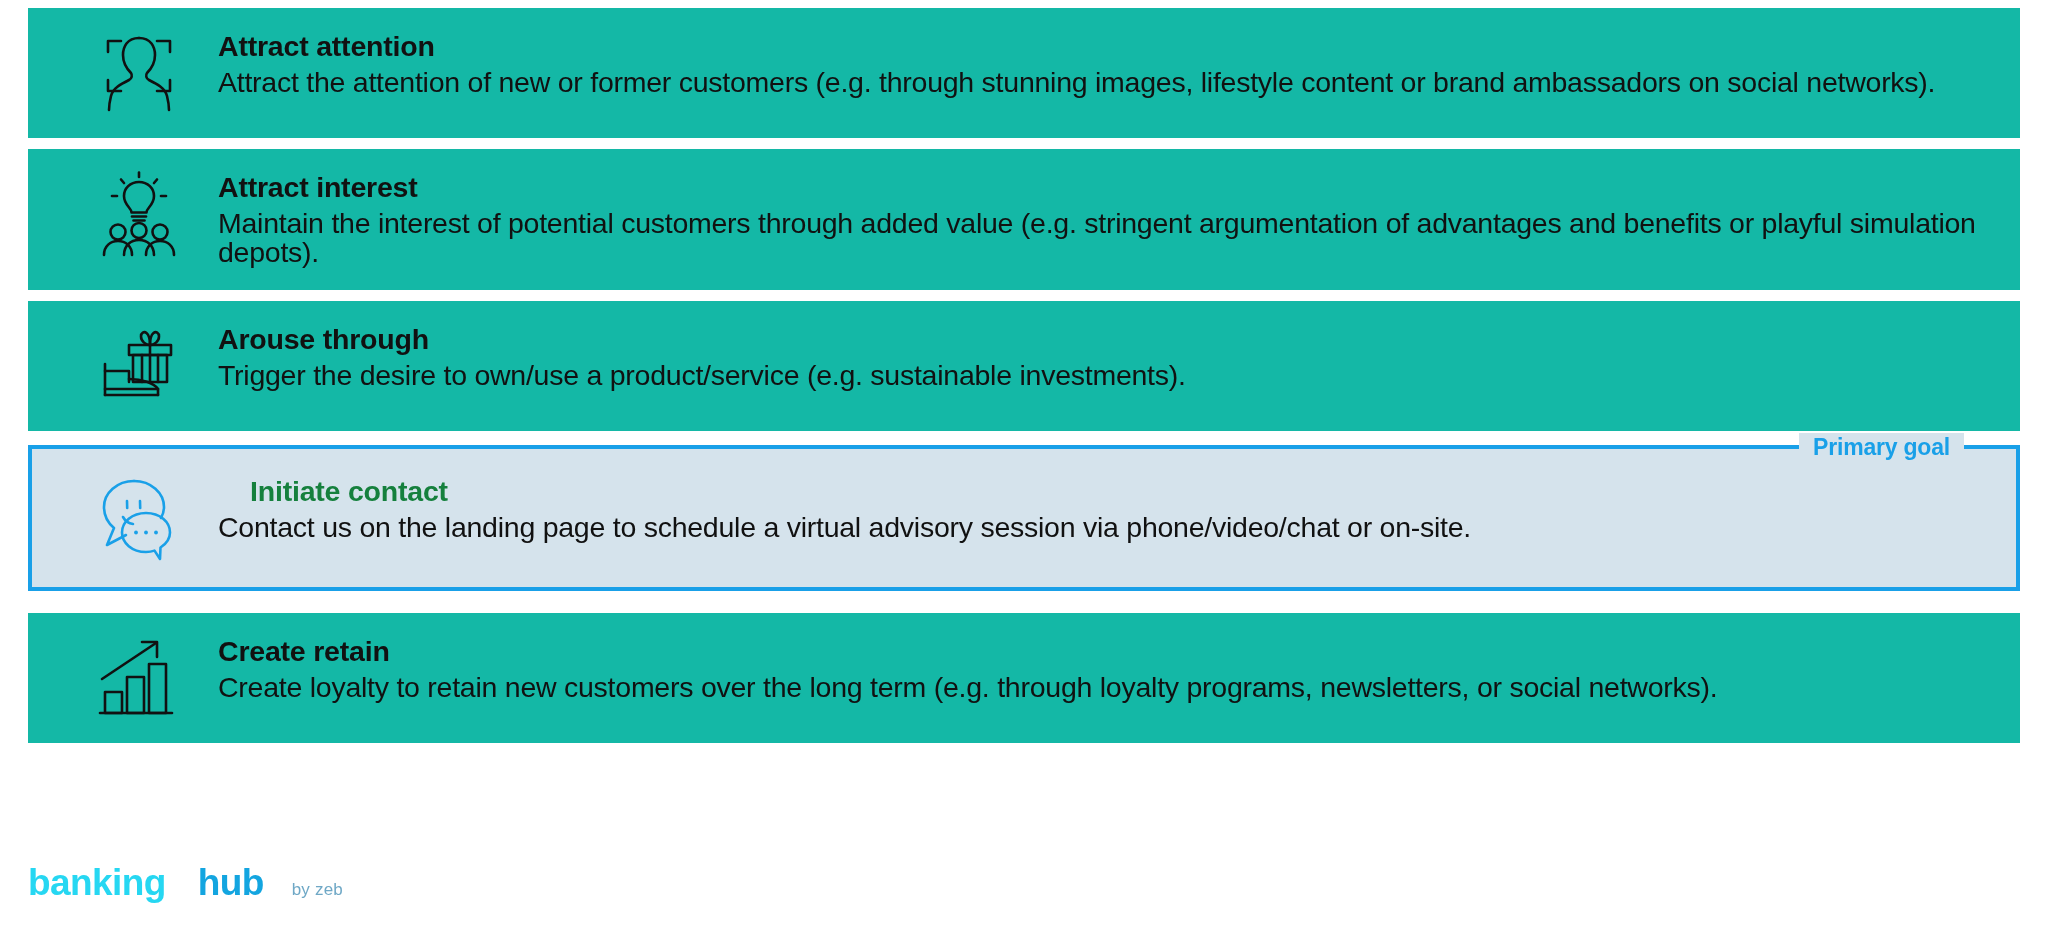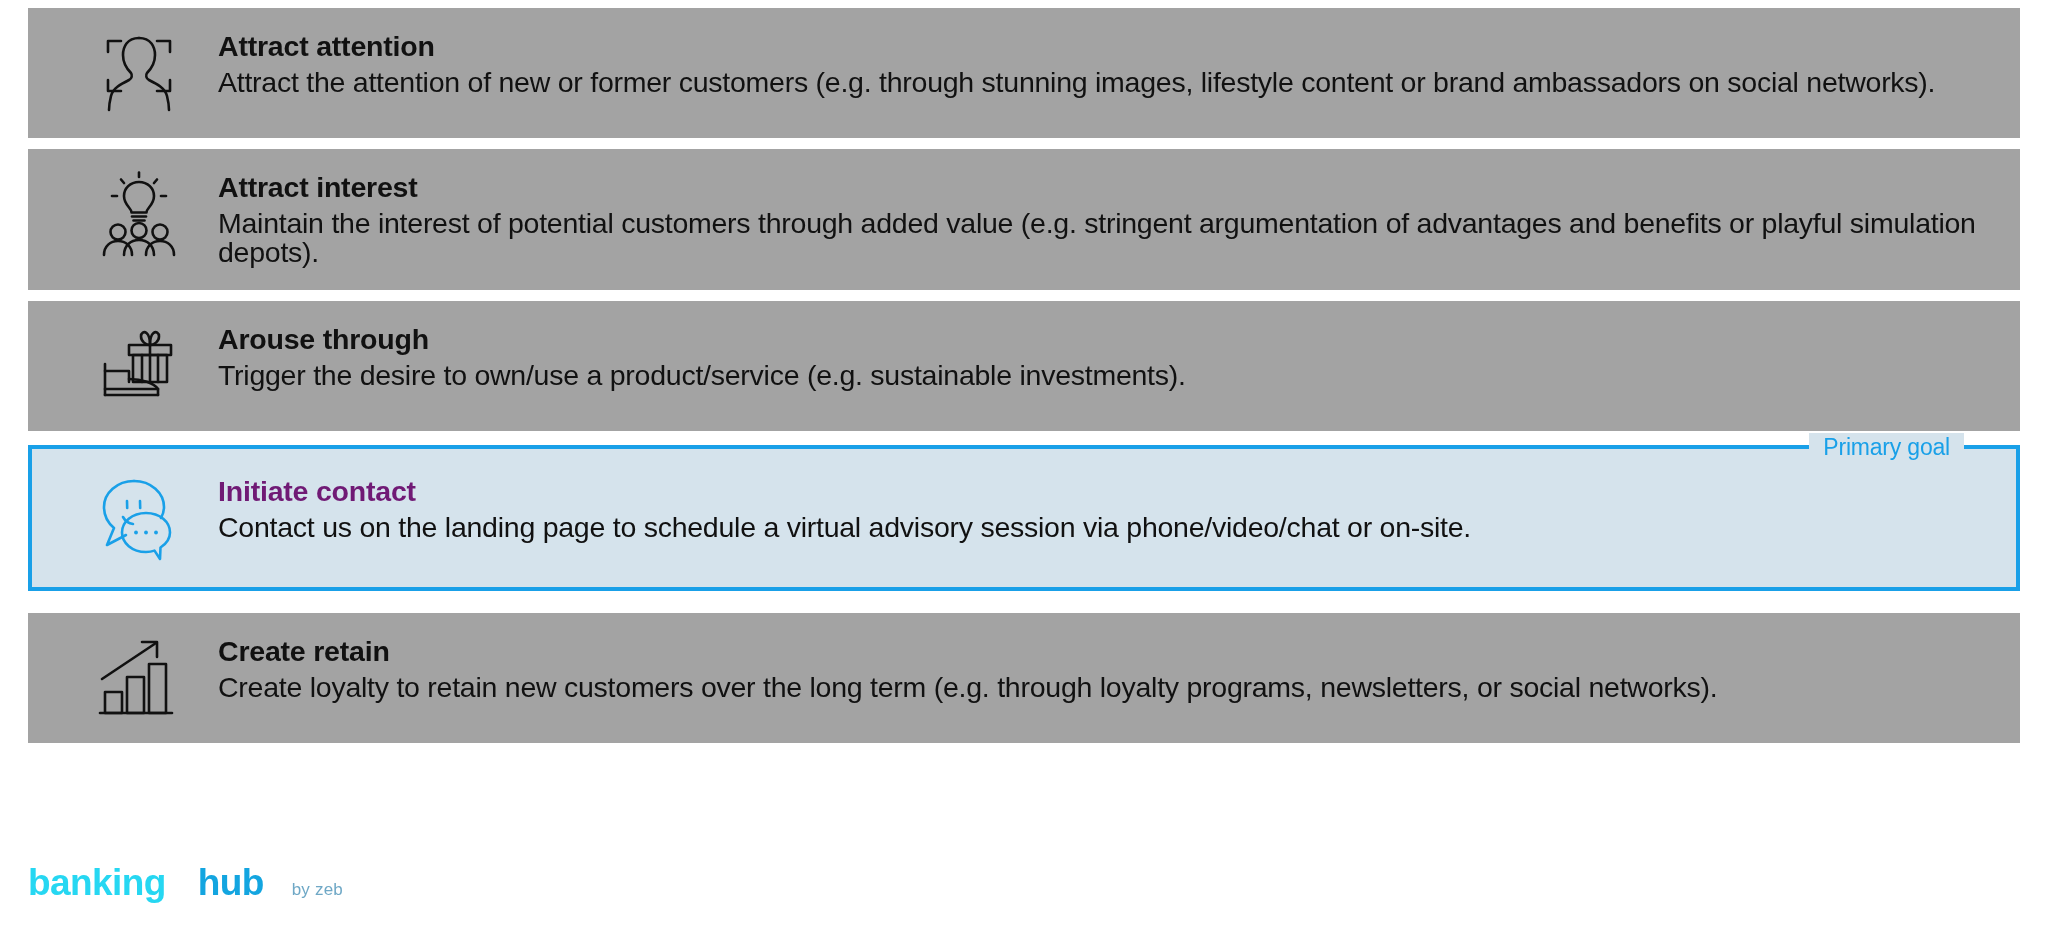--- a/index.html
+++ b/index.html
@@ -25,21 +25,21 @@
 
   .cards {
     position: absolute;
     left: 28px;
     top: 8px;
     width: 1992px;
   }
 
   .card {
     position: relative;
-    background: #a3a3a3;
+    background: #14b8a6;
     box-sizing: border-box;
     display: flex;
     align-items: flex-start;
     padding: 22px 11px 22px 40px;
     margin-bottom: 11px;
   }
 
   .card.two-line { min-height: 119px; }
   .card.one-line { min-height: 107px; }
 
@@ -78,31 +78,31 @@
 
   
   .card.highlight {
     background: #d5e3ec;
     border: 4px solid #19a0e8;
     padding: 26px 18px 26px 36px;
     min-height: 112px;
     margin-top: 14px;
     margin-bottom: 22px;
   }
-  .card.highlight .card-title { color: #701a75; }
+  .card.highlight .card-title { color: #15803d; margin-left: 32px; }
   .card.highlight .card-desc  { color: #111111; }
 
   .primary-badge {
     position: absolute;
     top: -16px;
     right: 52px;
     background: #d5e3ec;
     padding: 0 14px;
     font-size: 23px;
-    font-weight: normal;
+    font-weight: bold;
     color: #19a0e8;
     letter-spacing: -0.2px;
     line-height: 28px;
     white-space: nowrap;
   }
 
   
   .footer {
     position: absolute;
     left: 28px;

